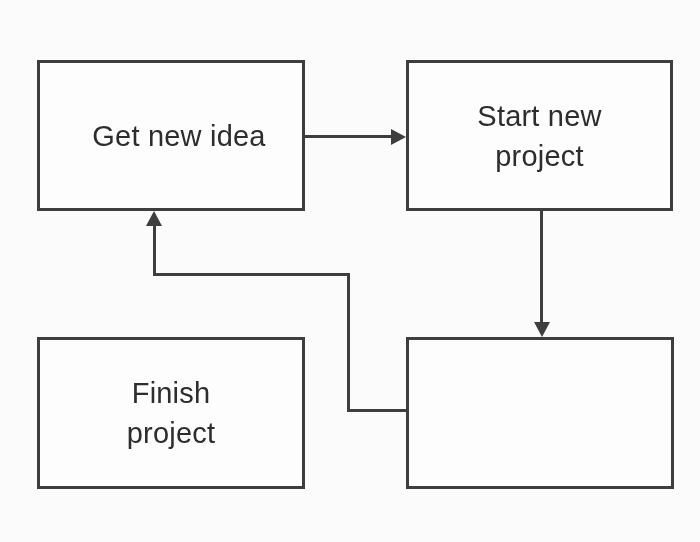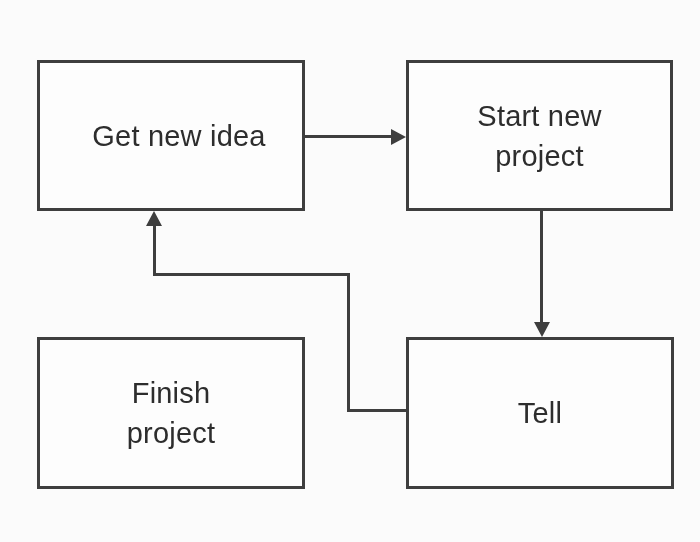--- a/index.html
+++ b/index.html
@@ -86,21 +86,20 @@
     <span>Start new</span>
     <span>project</span>
   </div>
 
   <div class="node" id="node-finish-project">
     <span>Finish</span>
     <span>project</span>
   </div>
 
   <div class="node" id="node-tell-everyone">
-    <span>Tell</span>
   </div>
 
   <div class="edge-line" id="edge1-line"></div>
   <div id="edge1-head"></div>
 
   <div class="edge-line" id="edge2-line"></div>
   <div id="edge2-head"></div>
 
   <div class="edge-line" id="edge3-seg-a"></div>
   <div class="edge-line" id="edge3-seg-b"></div>

